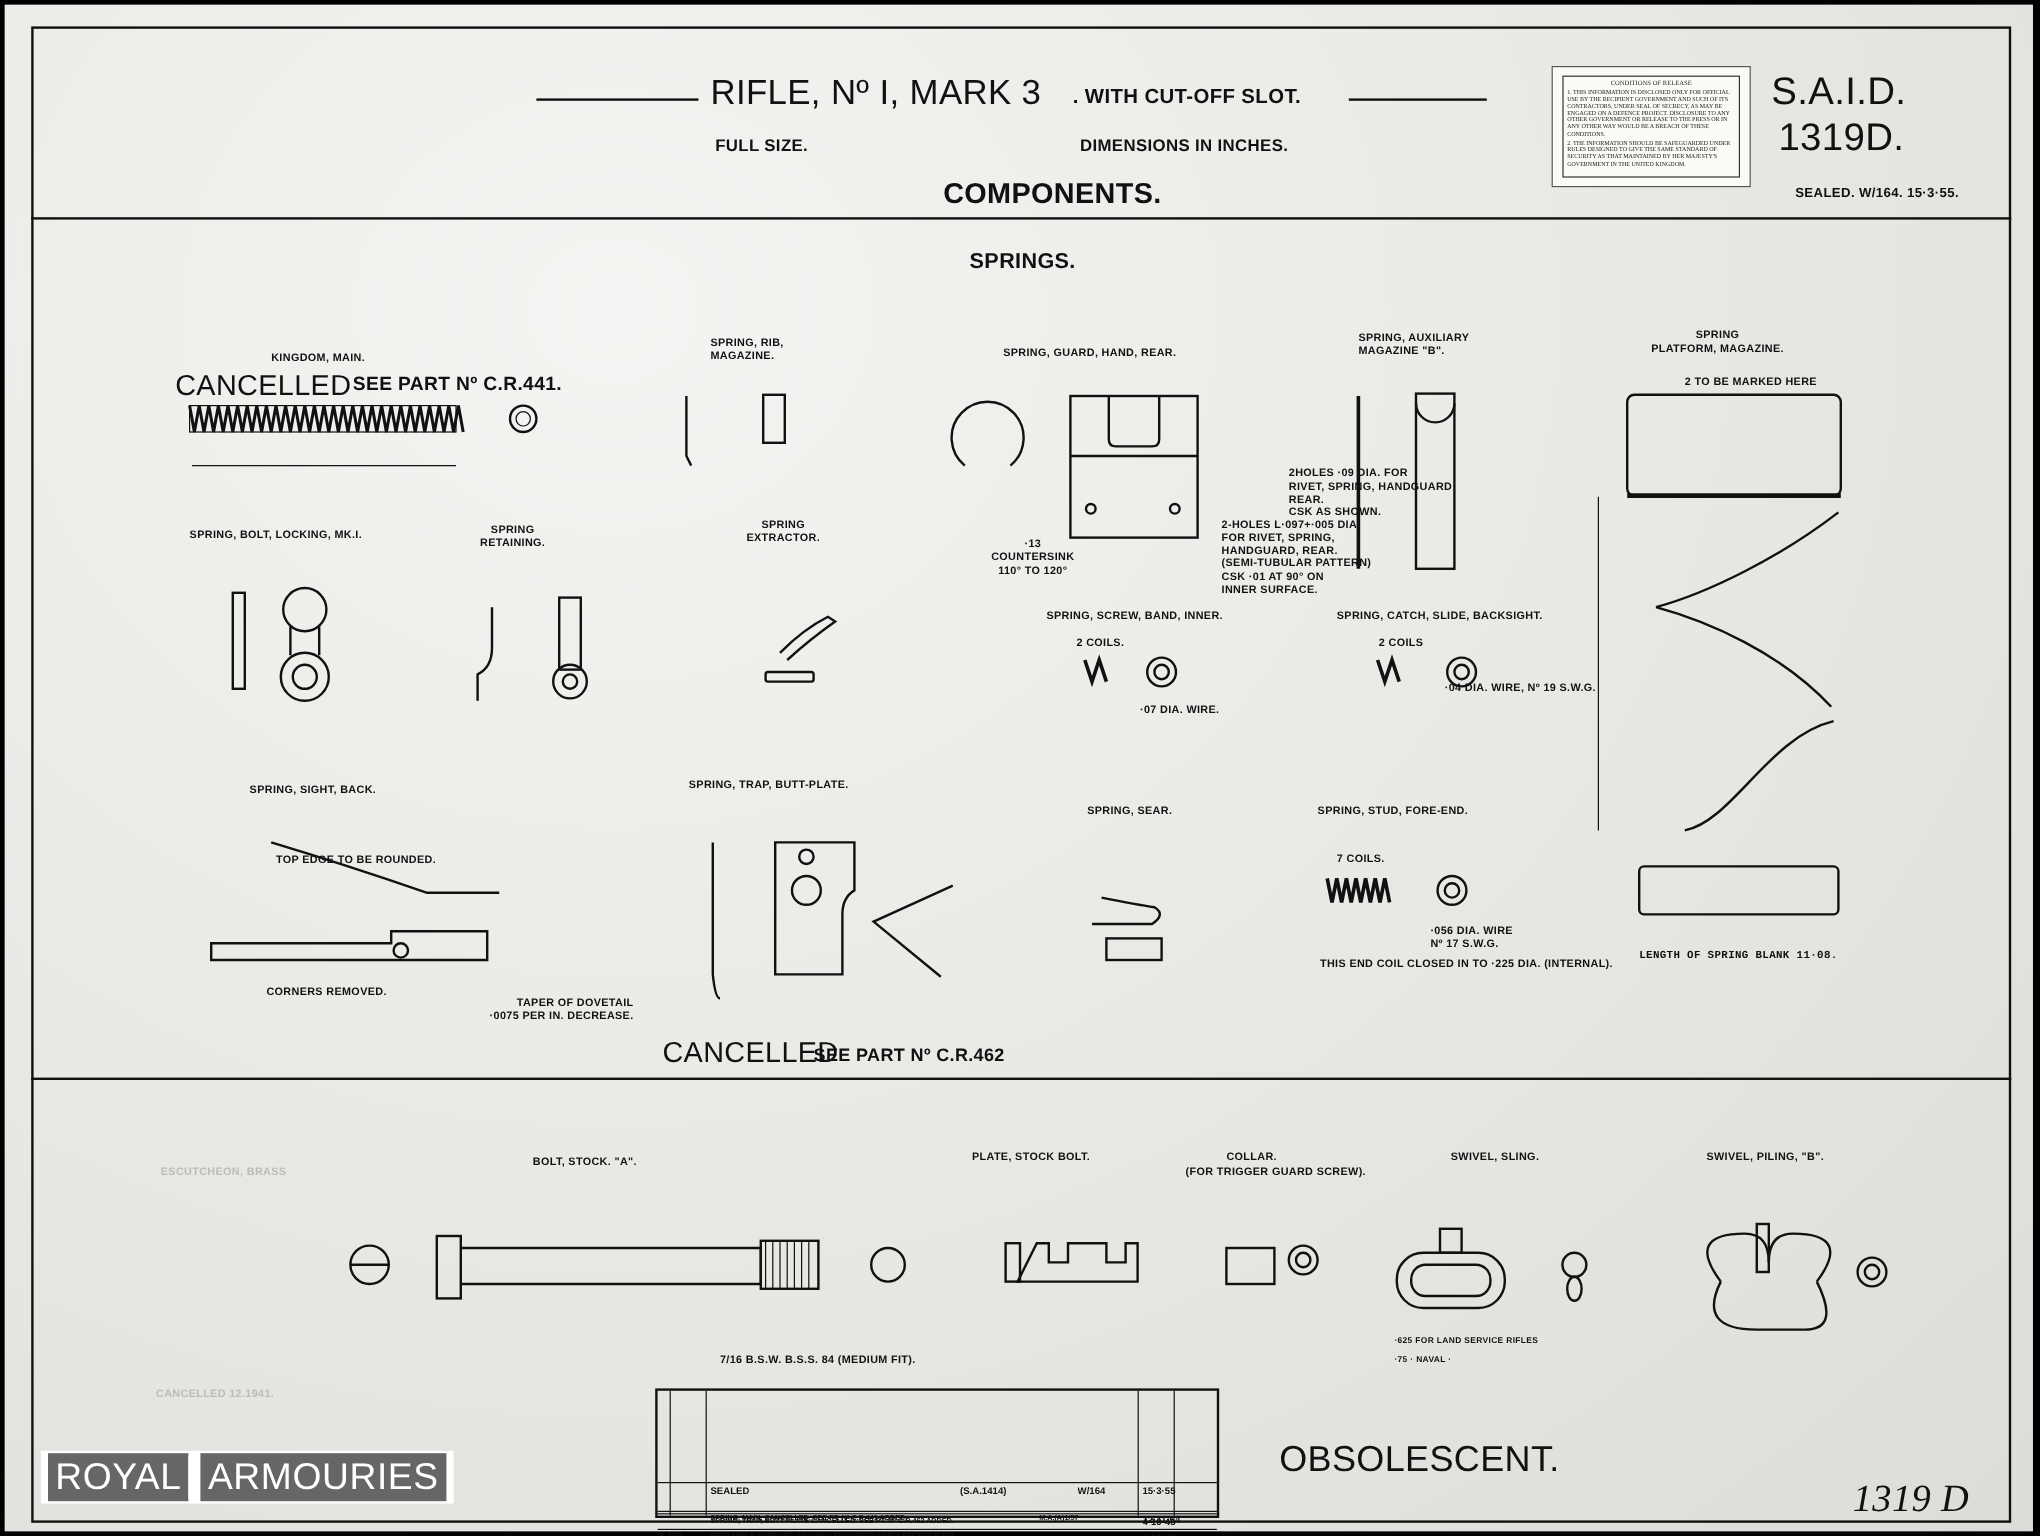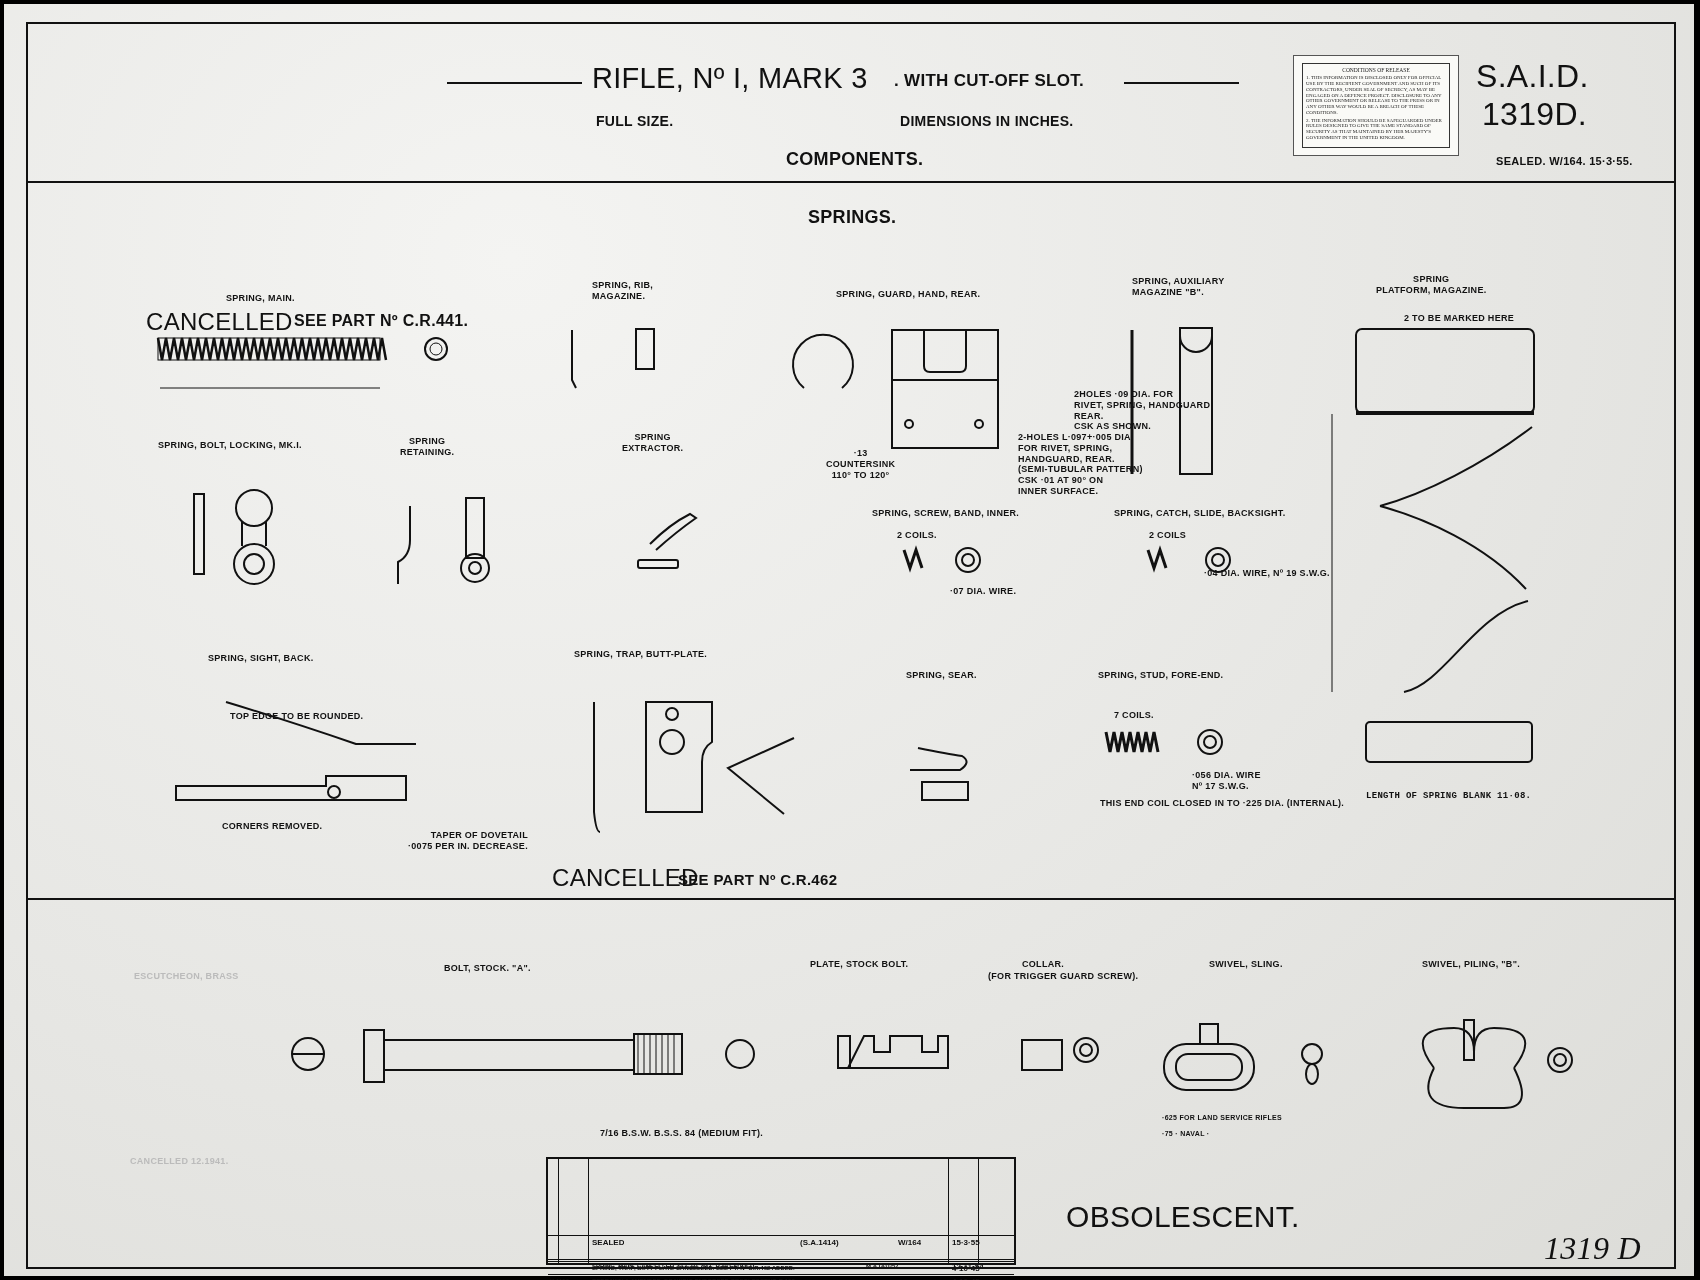--- a/index.html
+++ b/index.html
@@ -41,37 +41,37 @@
 
   <div class="hline" style="left:22px;top:177px;width:1650px;"></div>
   <div class="hline" style="left:22px;top:894px;width:1650px;"></div>
 
   <div class="hline" style="left:443px;top:78px;width:135px;"></div>
   <div class="t title-main" style="left:588px;top:60px;">RIFLE, Nº I, MARK 3</div>
   <div class="t title-sub" style="left:890px;top:68px;">. WITH CUT-OFF SLOT.</div>
   <div class="hline" style="left:1120px;top:78px;width:115px;"></div>
   <div class="t small" style="left:592px;top:110px;font-size:14px;">FULL SIZE.</div>
   <div class="t small" style="left:896px;top:110px;font-size:14px;">DIMENSIONS IN INCHES.</div>
-  <div class="t title-sub" style="left:782px;top:146px;font-size:18px;">COMPONENTS.</div>
+  <div class="t title-sub" style="left:782px;top:146px;font-size:24px;">COMPONENTS.</div>
 
   <div class="release">
     <div class="inner">
       <div class="h">CONDITIONS OF RELEASE</div>
       <div>1. THIS INFORMATION IS DISCLOSED ONLY FOR OFFICIAL USE BY THE RECIPIENT GOVERNMENT AND SUCH OF ITS CONTRACTORS, UNDER SEAL OF SECRECY, AS MAY BE ENGAGED ON A DEFENCE PROJECT. DISCLOSURE TO ANY OTHER GOVERNMENT OR RELEASE TO THE PRESS OR IN ANY OTHER WAY WOULD BE A BREACH OF THESE CONDITIONS.</div>
       <div style="margin-top:2px;">2. THE INFORMATION SHOULD BE SAFEGUARDED UNDER RULES DESIGNED TO GIVE THE SAME STANDARD OF SECURITY AS THAT MAINTAINED BY HER MAJESTY'S GOVERNMENT IN THE UNITED KINGDOM.</div>
     </div>
   </div>
 
   <div class="t said" style="left:1472px;top:56px;">S.A.I.D.</div>
   <div class="t said" style="left:1478px;top:94px;">1319D.</div>
   <div class="t small" style="left:1492px;top:152px;font-size:11px;">SEALED.  W/164.  15·3·55.</div>
 
   <div class="t title-sub" style="left:804px;top:204px;font-size:18px;">SPRINGS.</div>
 
-  <div class="t lbl" style="left:222px;top:290px;font-size:9px;">SPRING, MAIN.</div>
+  <div class="t lbl" style="left:222px;top:290px;font-size:9px;">KINGDOM, MAIN.</div>
   <div class="t big" style="left:142px;top:306px;">CANCELLED</div>
   <div class="t" style="left:290px;top:309px;font-size:16px;">SEE PART Nº C.R.441.</div>
 
   <div class="t tiny" style="left:588px;top:276px;line-height:1.2;">SPRING, RIB,<br>MAGAZINE.</div>
   <div class="t tiny" style="left:832px;top:286px;">SPRING, GUARD, HAND, REAR.</div>
   <div class="t tiny" style="left:1128px;top:272px;line-height:1.2;">SPRING, AUXILIARY<br>MAGAZINE "B".</div>
   <div class="t tiny" style="left:1372px;top:270px;line-height:1.2;text-align:center;">SPRING<br>PLATFORM, MAGAZINE.</div>
   <div class="t tiny" style="left:1400px;top:310px;">2 TO BE MARKED HERE</div>
 
   <div class="t tiny" style="left:154px;top:437px;">SPRING, BOLT, LOCKING, MK.I.</div>
@@ -274,13 +274,18 @@
     <div class="rev-row" style="top:92px;font-size:6px;">
       <span style="left:2px;">D.107</span>
       <span style="left:44px;width:350px;">RETRACED. BOLT STOCK THD. MAG. TO ENFIELD STD. M.A. Ⅲ 672</span>
       <span style="left:404px;font-size:8px;">17·9·53</span>
     </div>
   </div>
 
   <div class="t obs" style="left:1062px;top:1198px;font-weight:normal;">OBSOLESCENT.</div>
   <div class="t handwritten" style="left:1540px;top:1228px;font-size:32px;">1319 D</div>
 
+  <div class="logo">
+    <span class="box">ROYAL</span>
+    <span class="sep"></span>
+    <span class="box">ARMOURIES</span>
+  </div>
 </div>
 
 </body></html>

